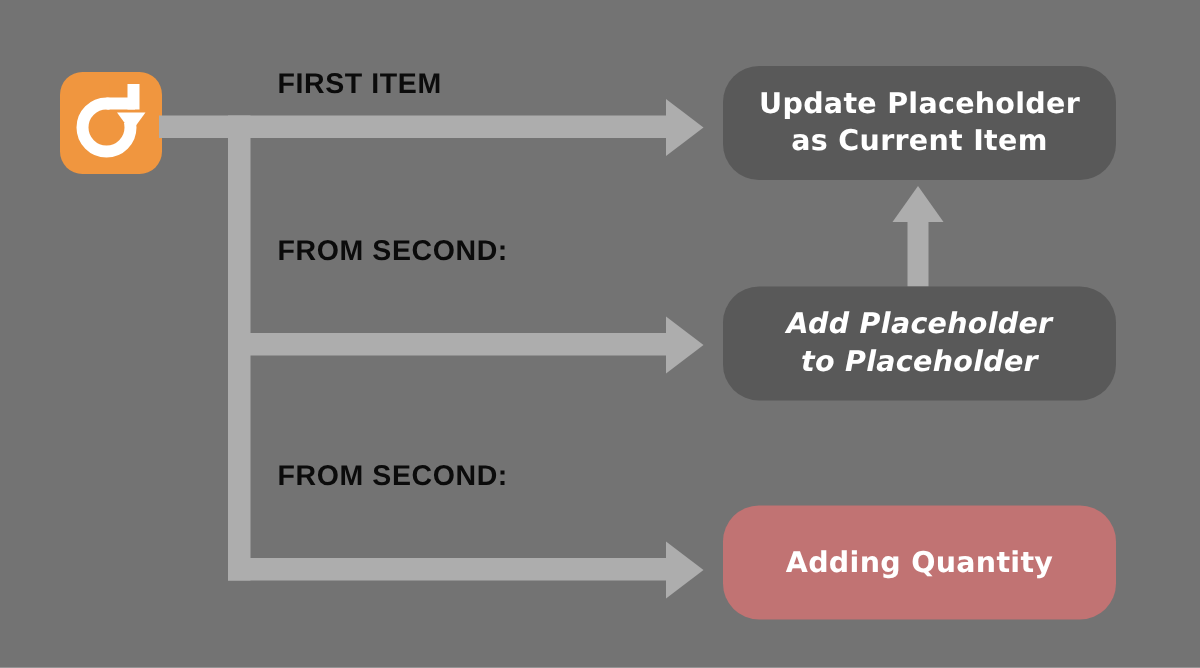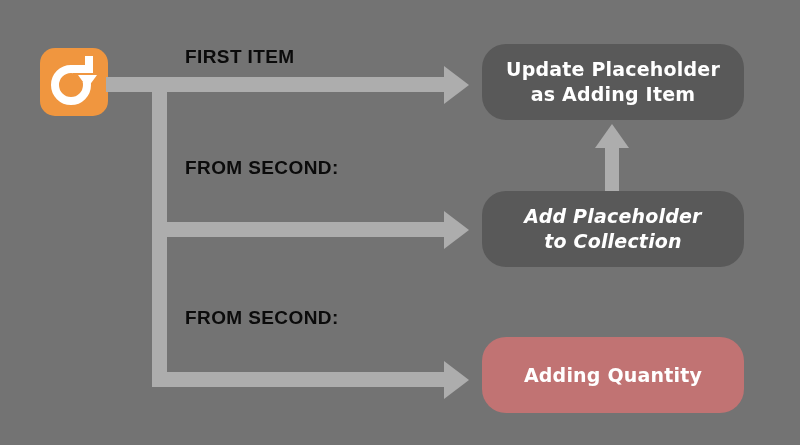--- a/index.html
+++ b/index.html
@@ -118,23 +118,23 @@
   </div>
   <div class="branch-label label-2">
     <div>FROM SECOND:</div>
   </div>
   <div class="branch-label label-3">
     <div>FROM SECOND:</div>
   </div>
 
   <div class="node node-1" style="background: rgb(89, 89, 89); text-align: center;">
     <div>Update Placeholder</div>
-    <div>as Adding Item</div>
+    <div>as Current Item</div>
   </div>
   <div class="node node-2" style="background: rgb(89, 89, 89);">
     <div>Add Placeholder</div>
-    <div>to Collection</div>
+    <div>to Placeholder</div>
   </div>
   <div class="node node-3" style="background: rgb(193, 115, 115);">
     <div>Adding Quantity</div>
   </div>
 
 </div>
 
 </body></html>

